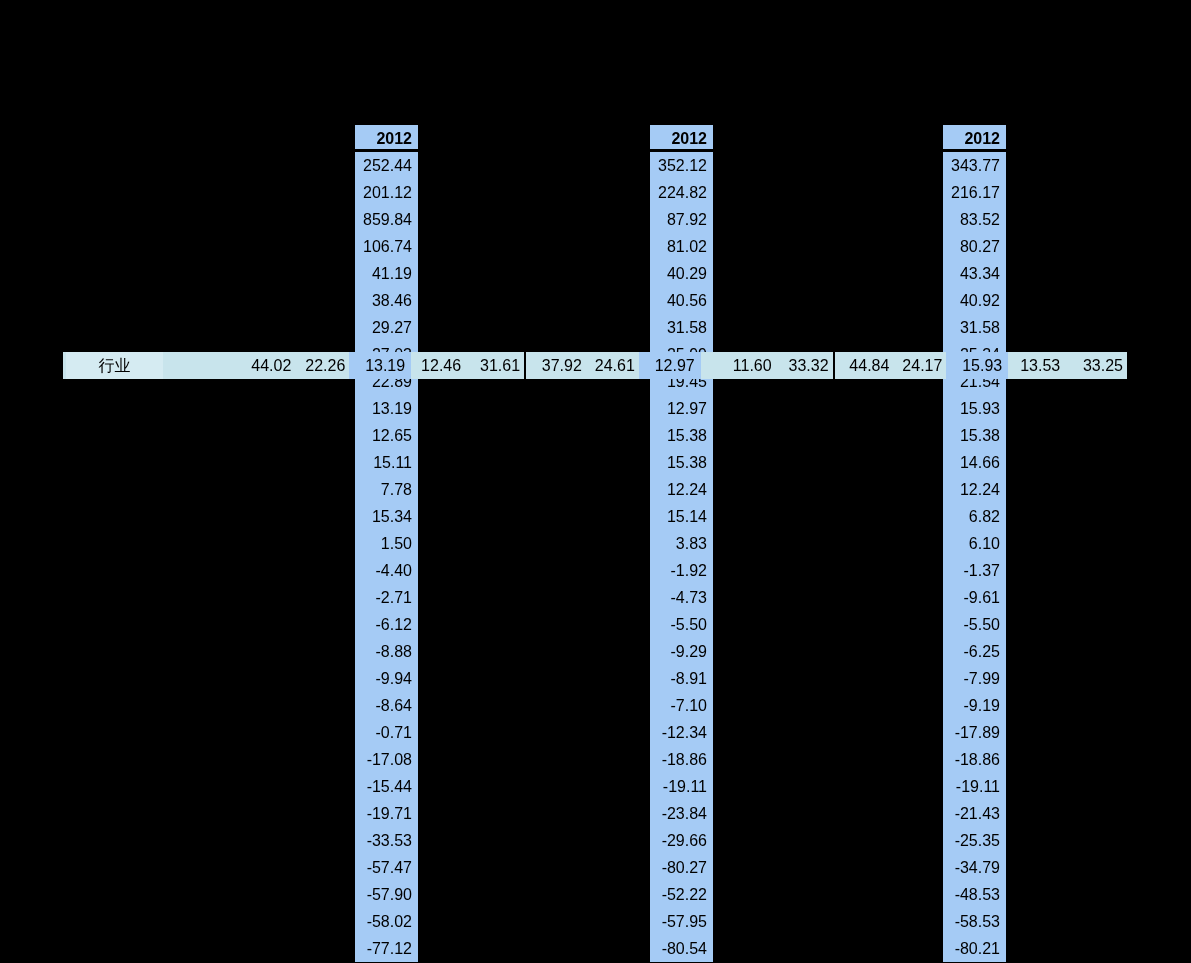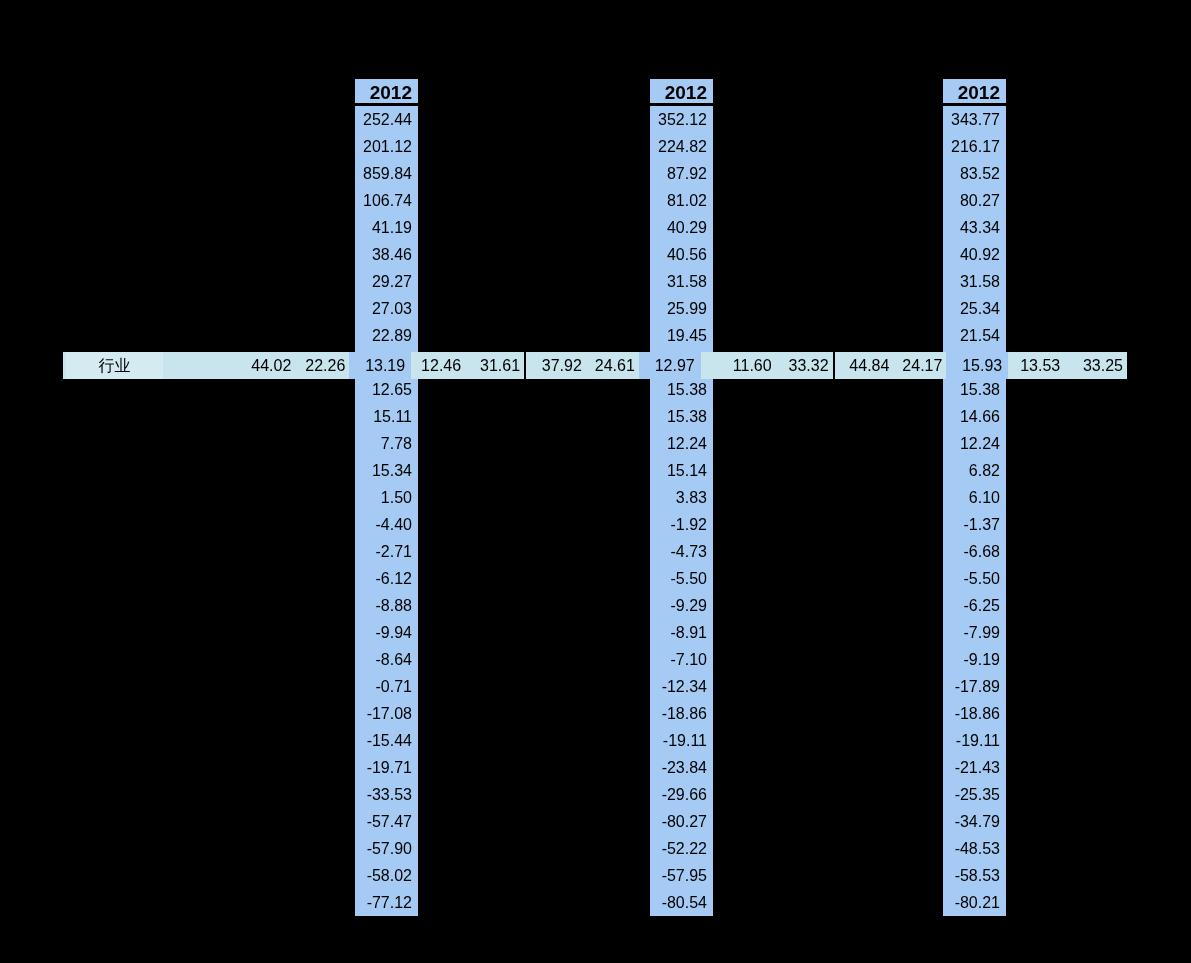--- a/index.html
+++ b/index.html
@@ -12,23 +12,24 @@
   }
   .stage{position:absolute;left:0;top:0;width:1191px;height:963px;}
   
   .year-col{
     position:absolute;top:79px;width:63px;z-index:1;
   }
   .col-header{
     height:27px;line-height:27px;
     background:var(--col-fill,#a5cbf5);
     border-bottom:3px solid #000;
-    font-weight:bold;font-size:19px;
+    font-weight:bold;font-size:16px;
     text-align:right;padding-right:6px;
     box-sizing:border-box;
+    margin-top:46px;
   }
   .col-cell{
     height:27px;line-height:27px;
     background:var(--col-fill,#a5cbf5);
     font-size:16px;text-align:right;padding-right:6px;
     box-sizing:border-box;white-space:nowrap;
   }
   
   .hl-row{
     position:absolute;left:63px;top:352px;height:27px;width:1064px;
@@ -155,21 +156,21 @@
         <div class="col-cell">31.58</div>
         <div class="col-cell">25.34</div>
         <div class="col-cell">21.54</div>
         <div class="col-cell">15.93</div>
         <div class="col-cell">15.38</div>
         <div class="col-cell">14.66</div>
         <div class="col-cell">12.24</div>
         <div class="col-cell">6.82</div>
         <div class="col-cell">6.10</div>
         <div class="col-cell">-1.37</div>
-        <div class="col-cell">-6.68</div>
+        <div class="col-cell">-9.61</div>
         <div class="col-cell">-5.50</div>
         <div class="col-cell">-6.25</div>
         <div class="col-cell">-7.99</div>
         <div class="col-cell">-9.19</div>
         <div class="col-cell">-17.89</div>
         <div class="col-cell">-18.86</div>
         <div class="col-cell">-19.11</div>
         <div class="col-cell">-21.43</div>
         <div class="col-cell">-25.35</div>
         <div class="col-cell">-34.79</div>

